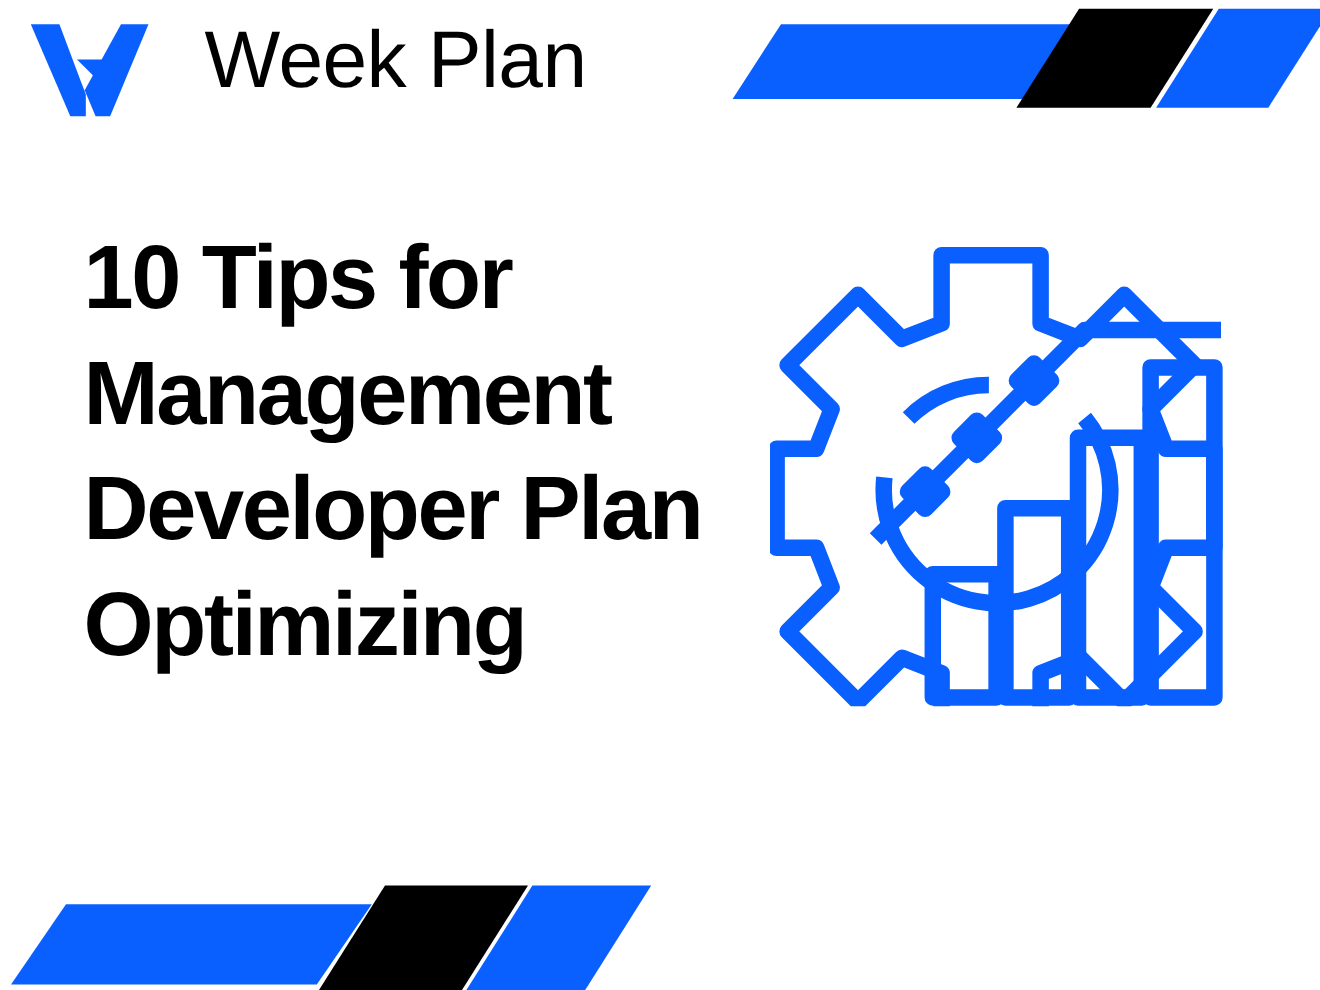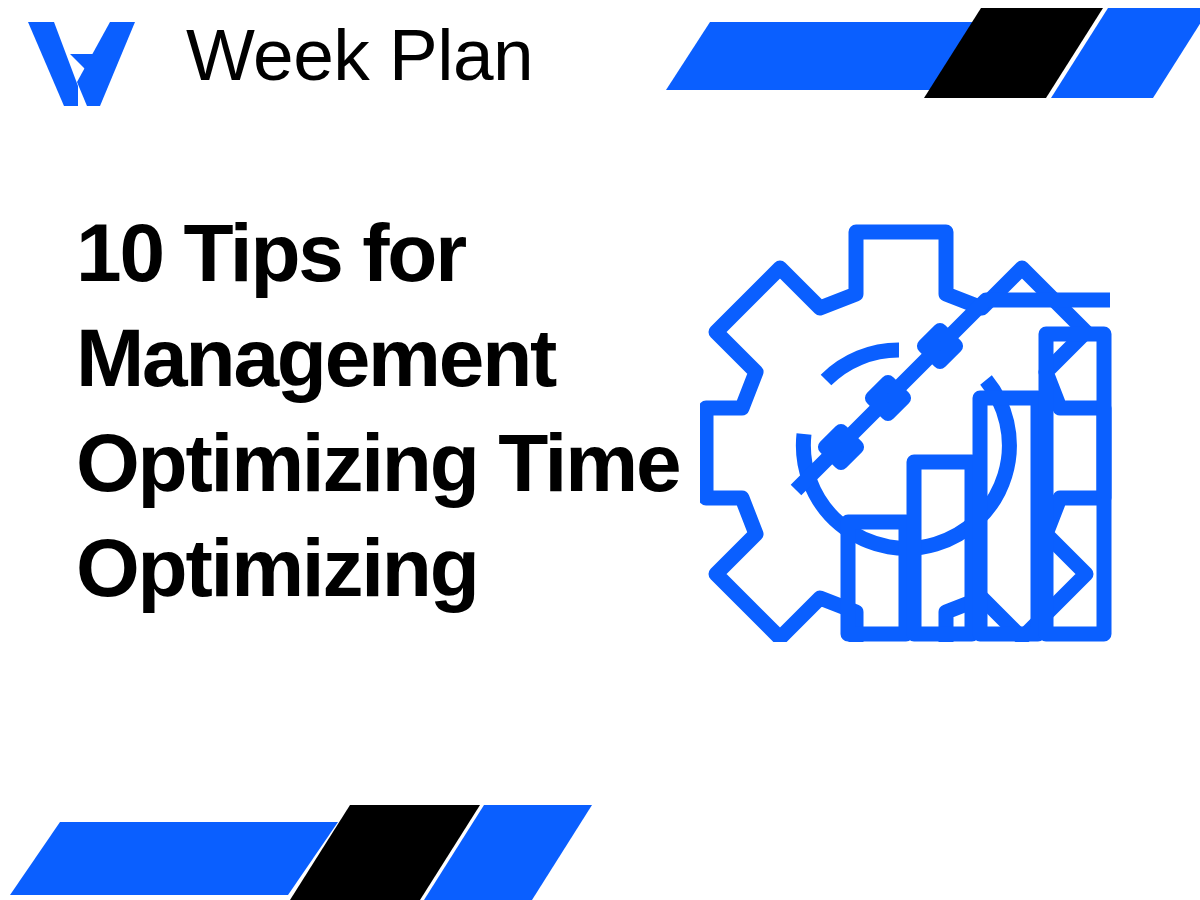--- a/index.html
+++ b/index.html
@@ -110,21 +110,21 @@
     <polygon points="62,22 332,22 288,90 18,90" fill="#0A5FFF"></polygon>
 
     <polygon points="333,8 455,8 398,98 276,98" fill="#000000"></polygon>
 
     <polygon points="460,8 562,8 505,98 403,98" fill="#0A5FFF"></polygon>
   </svg>
 
   <div class="headline">
     <span class="headline-line">10 Tips for</span>
     <span class="headline-line">Management</span>
-    <span class="headline-line">Optimizing Time</span>
+    <span class="headline-line">Developer Plan</span>
     <span class="headline-line">Optimizing</span>
   </div>
 
   <div class="hero-illustration">
     <svg viewBox="0 0 412 420" aria-hidden="true">
       <g fill="none" stroke="#0A5FFF" stroke-width="15" stroke-linejoin="round" stroke-linecap="butt">
 
         <path d="
           M 156 10
           L 246 10

